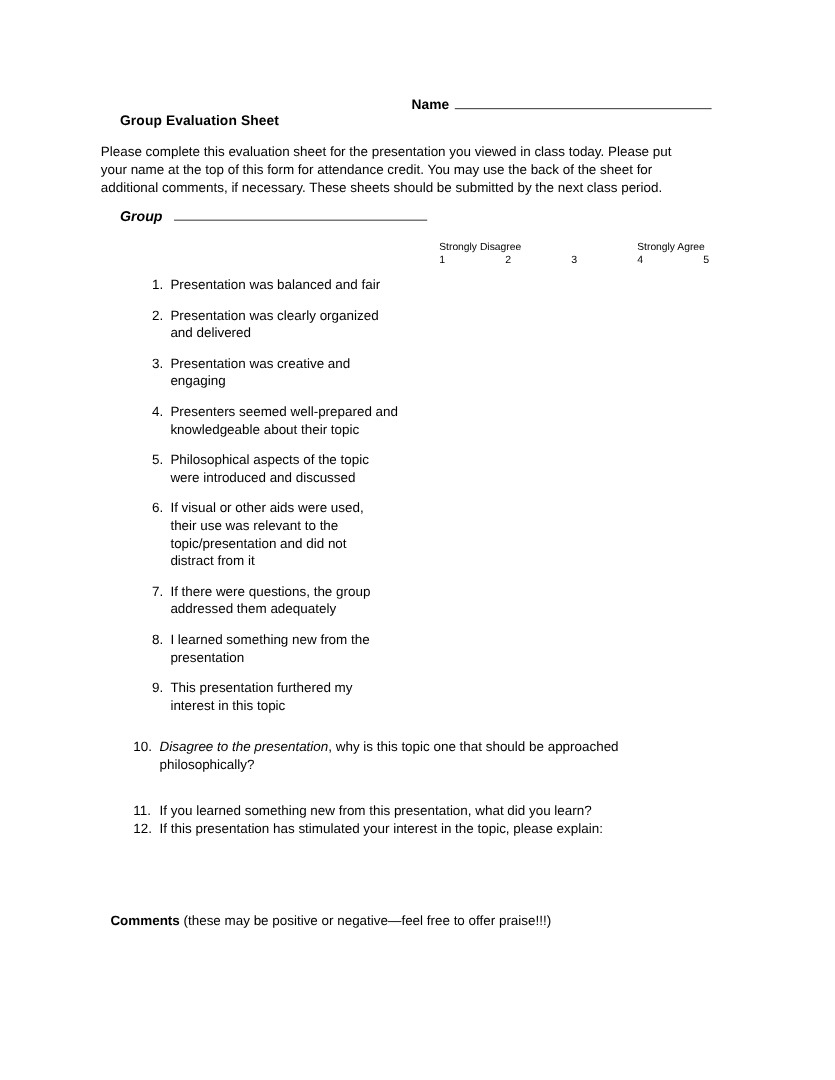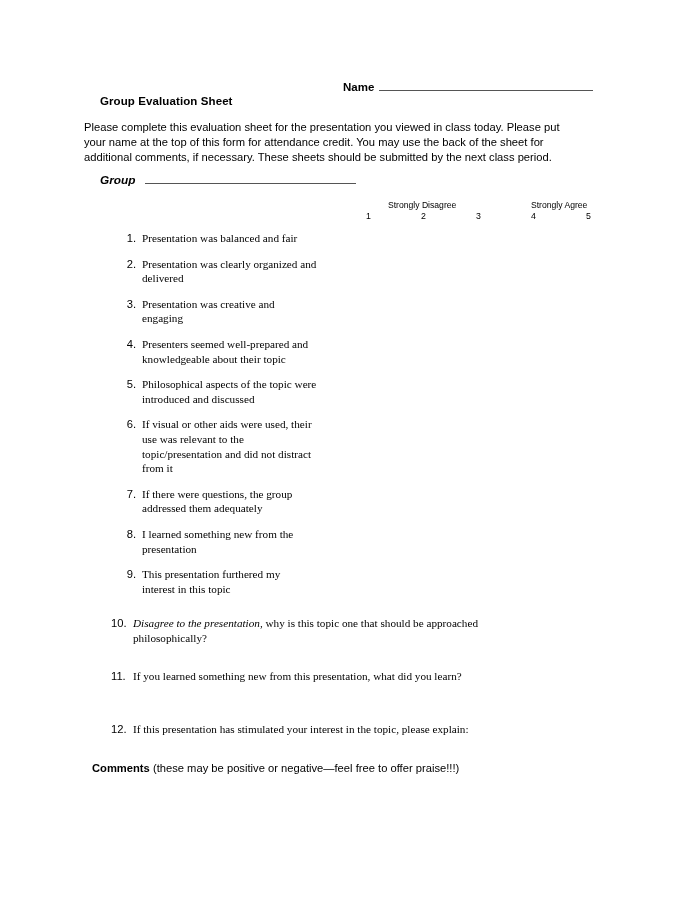--- a/index.html
+++ b/index.html
@@ -95,21 +95,21 @@
     width: 232px;
     height: 24px;
   }
   .scale-caption {
     position: absolute;
     top: 0;
     font-size: 8.6px;
     line-height: 10px;
     white-space: nowrap;
   }
-  .scale-caption.low  { left: 0px; margin-left: 22px; }
+  .scale-caption.low  { left: 0px; }
   .scale-caption.high { left: 165px; }
   .scale-num {
     position: absolute;
     top: 11px;
     font-size: 8.8px;
     line-height: 10px;
   }
 
   
   .questions {
@@ -131,21 +131,20 @@
     text-align: right;
     padding-right: 6px;
     box-sizing: border-box;
     font-size: 11.2px;
     line-height: 14.6px;
   }
   .q-text {
     flex: 1 1 auto;
     font-size: 11.2px;
     line-height: 14.6px;
-    font-family: Liberation Serif, serif;
   }
   .q-text .lead-italic {
     font-style: italic;
   }
 
   
   .comments {
     position: absolute;
     left: 92px;
     top: 761px;
@@ -233,21 +232,21 @@
     <div class="q-item" style="margin-top:20px;">
       <span class="q-num" style="width:33px;flex:0 0 33px;text-align:left;padding-right:0;padding-left:11px;">10.</span>
       <span class="q-text" style="max-width:404px;"><span class="lead-italic">Disagree to the presentation</span><span>, why is this topic one that should be approached philosophically?</span></span>
     </div>
 
     <div class="q-item" style="margin-top:24px;">
       <span class="q-num" style="width:33px;flex:0 0 33px;text-align:left;padding-right:0;padding-left:11px;">11.</span>
       <span class="q-text" style="max-width:420px;">If you learned something new from this presentation, what did you learn?</span>
     </div>
 
-    <div class="q-item" style="margin-top:38px;">
+    <div class="q-item" style="">
       <span class="q-num" style="width:33px;flex:0 0 33px;text-align:left;padding-right:0;padding-left:11px;">12.</span>
       <span class="q-text" style="max-width:420px;">If this presentation has stimulated your interest in the topic, please explain:</span>
     </div>
 
   </div>
 
   <div class="comments">
     <b>Comments</b><span> (these may be positive or negative—feel free to offer praise!!!)</span>
   </div>
 

